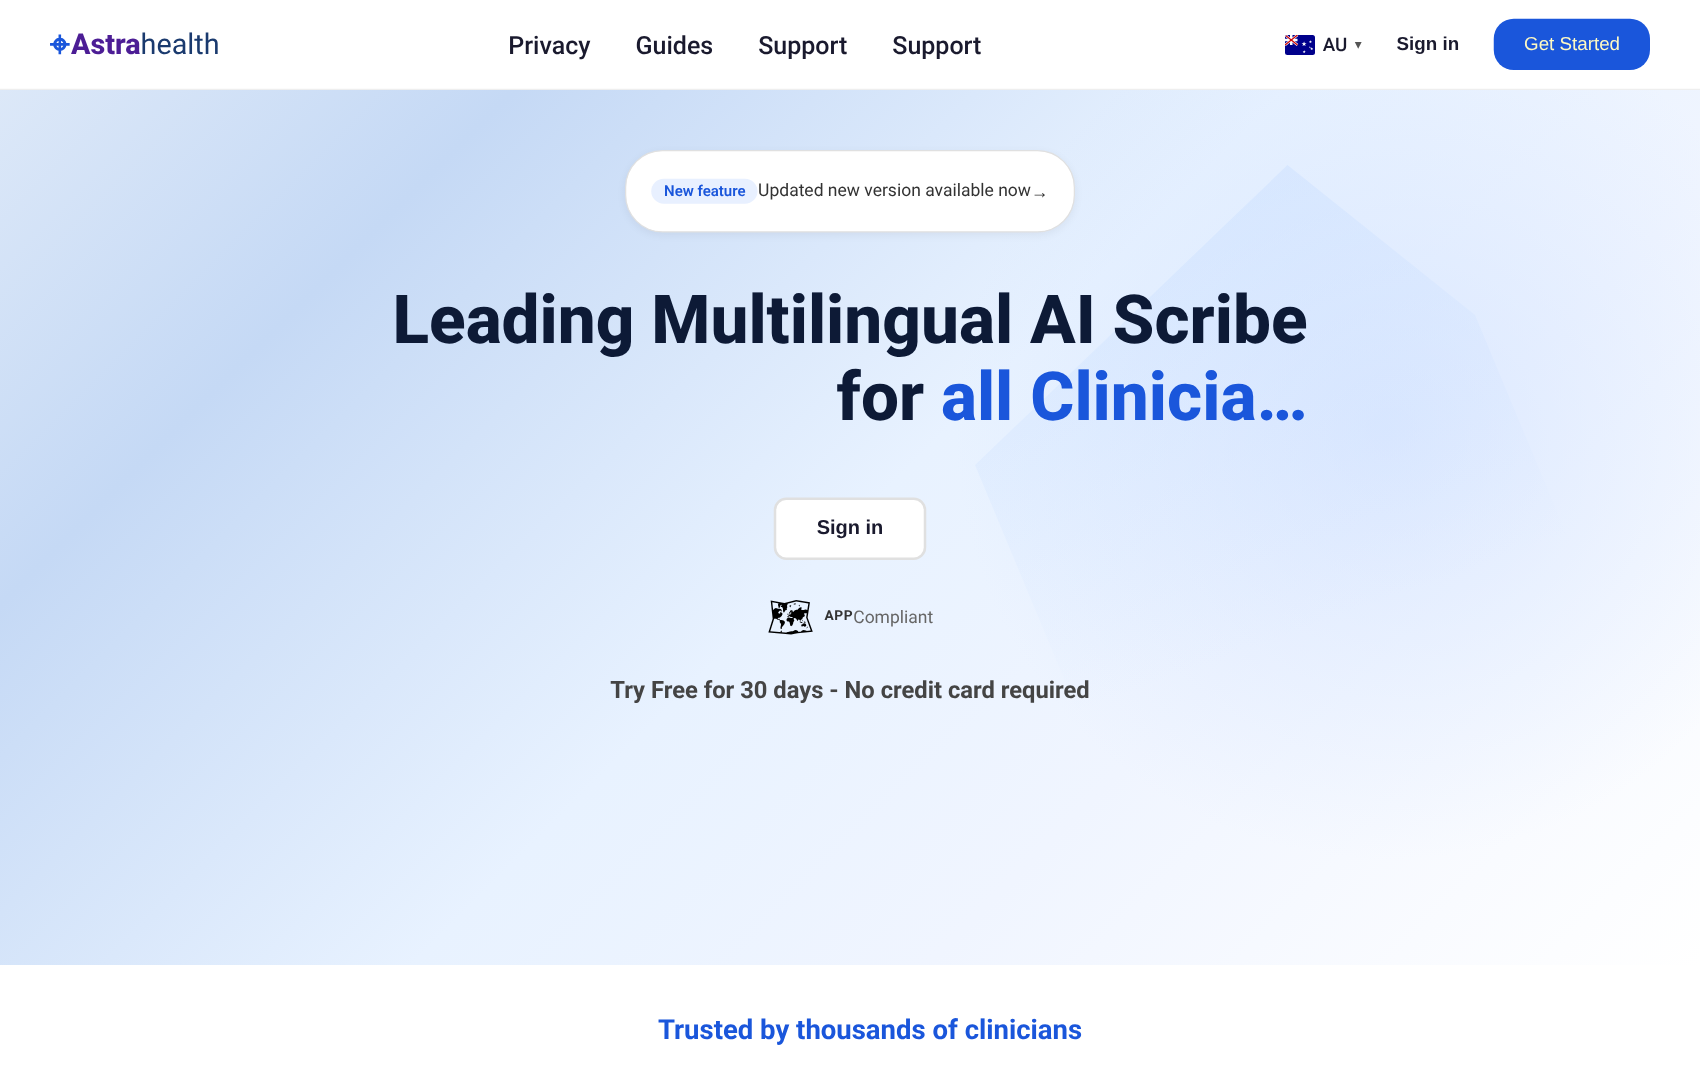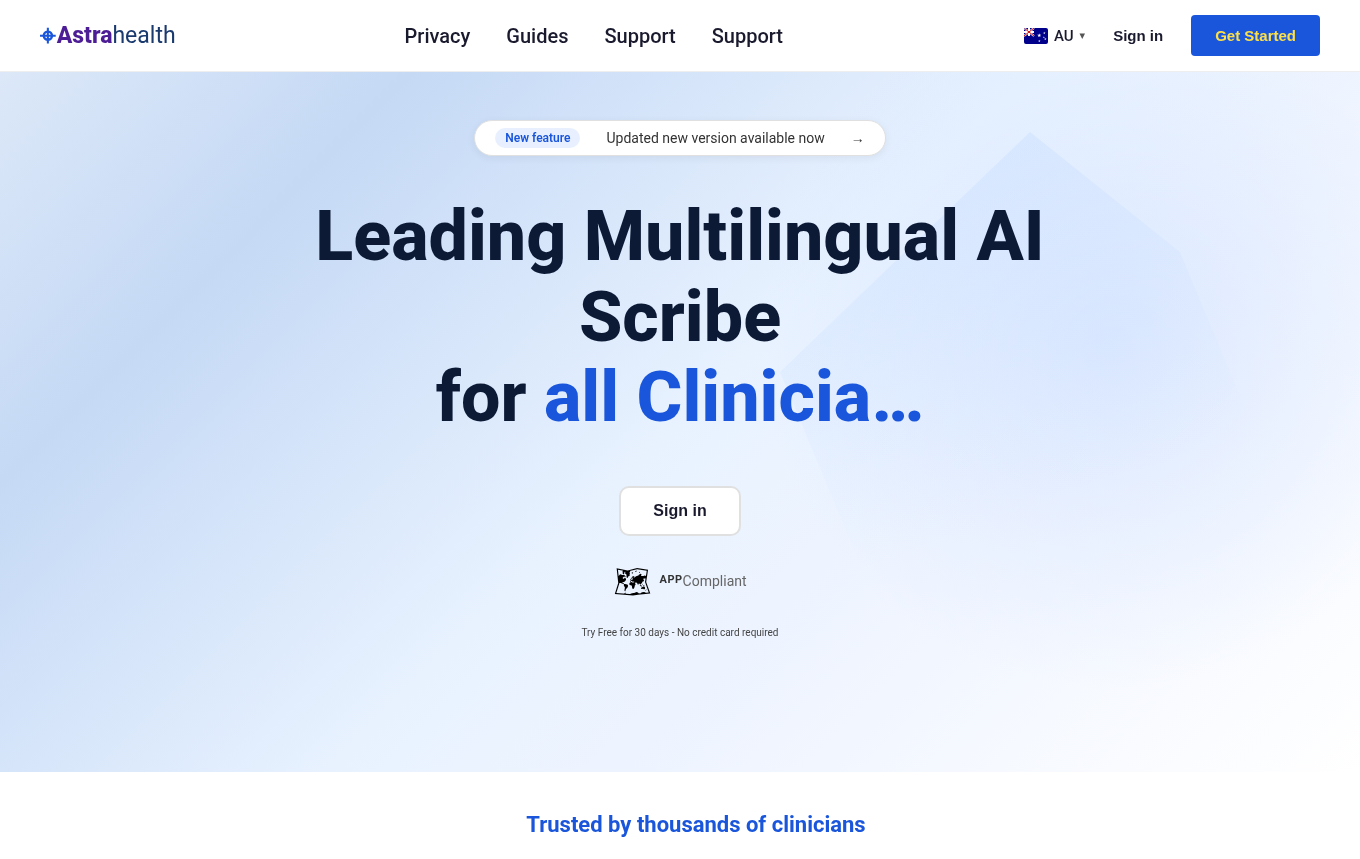--- a/index.html
+++ b/index.html
@@ -15,22 +15,22 @@
     .nav-logo-text-astra { font-size: 24px; font-weight: 800; color: #1a3a6e; }
     .nav-logo-text-health { font-size: 24px; font-weight: 400; color: #1a3a6e; }
     .nav-links { display: flex; align-items: center; gap: 36px; }
     .nav-link { font-size: 20px; color: #1a1a2e; text-decoration: none; font-weight: 500; cursor: pointer; }
     .nav-right { display: flex; align-items: center; gap: 16px; }
     .locale-selector { display: flex; align-items: center; gap: 6px; cursor: pointer; margin-left: 12px; }
     .locale-text { font-size: 15px; font-weight: 500; color: #1a1a2e; }
     .locale-chevron { font-size: 11px; color: #555; }
     .signin-btn { font-size: 15px; font-weight: 600; color: #1a1a2e; background: none; border: none; cursor: pointer; padding: 8px 12px; }
     .get-started-btn {
-      background: #1a56db; color: #fde047; border: none; border-radius: 4px;
-      padding: 12px 24px; font-size: 15px; font-weight: 700; cursor: pointer;
+      background: #1a56db; color: #fef9c3; border: none; border-radius: 16px;
+      padding: 12px 24px; font-size: 15px; font-weight: 400; cursor: pointer;
     }
 
     
     .hero {
       position: relative; min-height: 700px;
       background: linear-gradient(135deg, #dce8f8 0%, #c5d9f5 20%, #e8f2ff 50%, #f0f5ff 70%, #ffffff 100%);
       display: flex; flex-direction: column; align-items: center;
       padding-top: 48px; overflow: hidden;
     }
     .hero::before {
@@ -41,34 +41,34 @@
     }
     .hero::after {
       content: ''; position: absolute; top: 60px; right: 80px;
       width: 500px; height: 600px;
       background: linear-gradient(160deg, rgba(180,210,255,0.3) 0%, transparent 60%);
       clip-path: polygon(50% 0%, 80% 20%, 100% 60%, 70% 100%, 20% 80%, 0% 40%);
       pointer-events: none;
     }
 
     .banner {
-      display: flex; align-items: center; gap: 26px;
+      display: flex; align-items: center; gap: 0;
       background: #fff; border: 1px solid #e0e0e0; border-radius: 30px;
-      padding: 7px 20px; margin-bottom: 40px; box-shadow: 0 2px 8px rgba(0,0,0,0.06);
+      padding: 22px 20px; margin-bottom: 40px; box-shadow: 0 2px 8px rgba(0,0,0,0.06);
       position: relative; z-index: 2;
     }
     .banner-badge {
       background: #e8f0ff; color: #1a56db; font-size: 12px; font-weight: 600;
       padding: 3px 10px; border-radius: 20px;
     }
     .banner-text { font-size: 14px; color: #333; }
     .banner-arrow { font-size: 14px; color: #333; }
 
     .hero-title {
-      font-size: 70px; font-weight: 800; color: #0d1a36; text-align: center;
+      font-size: 54px; font-weight: 800; color: #0d1a36; text-align: right;
       line-height: 1.15; margin-bottom: 16px; position: relative; z-index: 2;
       max-width: 760px;
     }
     .hero-title-line2 { display: block; }
     .hero-title-accent { color: #1a56db; }
 
     .hero-buttons {
       display: flex; gap: 16px; margin-top: 32px; position: relative; z-index: 2;
     }
     .hero-signin-btn {
@@ -82,21 +82,21 @@
     }
 
     .app-compliant {
       display: flex; align-items: center; gap: 8px;
       margin-top: 28px; position: relative; z-index: 2;
     }
     .app-compliant-text { display: flex; flex-direction: row; line-height: 1.2; }
     .app-compliant-label { font-size: 11px; font-weight: 700; color: #333; letter-spacing: 0.5px; }
     .app-compliant-sub { font-size: 14px; color: #666; text-align: center; }
 
-    .try-free { font-size: 10px; color: #444; margin-top: 28px; position: relative; z-index: 2; }
+    .try-free { font-size: 19px; color: #444; margin-top: 28px; position: relative; z-index: 2; font-weight: bold; }
 
     
     .trusted-section {
       background: #fff; padding: 40px 0 20px; text-align: center;
     }
     .trusted-title { font-size: 22px; font-weight: 700; color: #1a56db; margin-bottom: 30px; padding-left: 32px; }
 
     
     .au-flag {
       width: 24px; height: 16px; border-radius: 2px;

